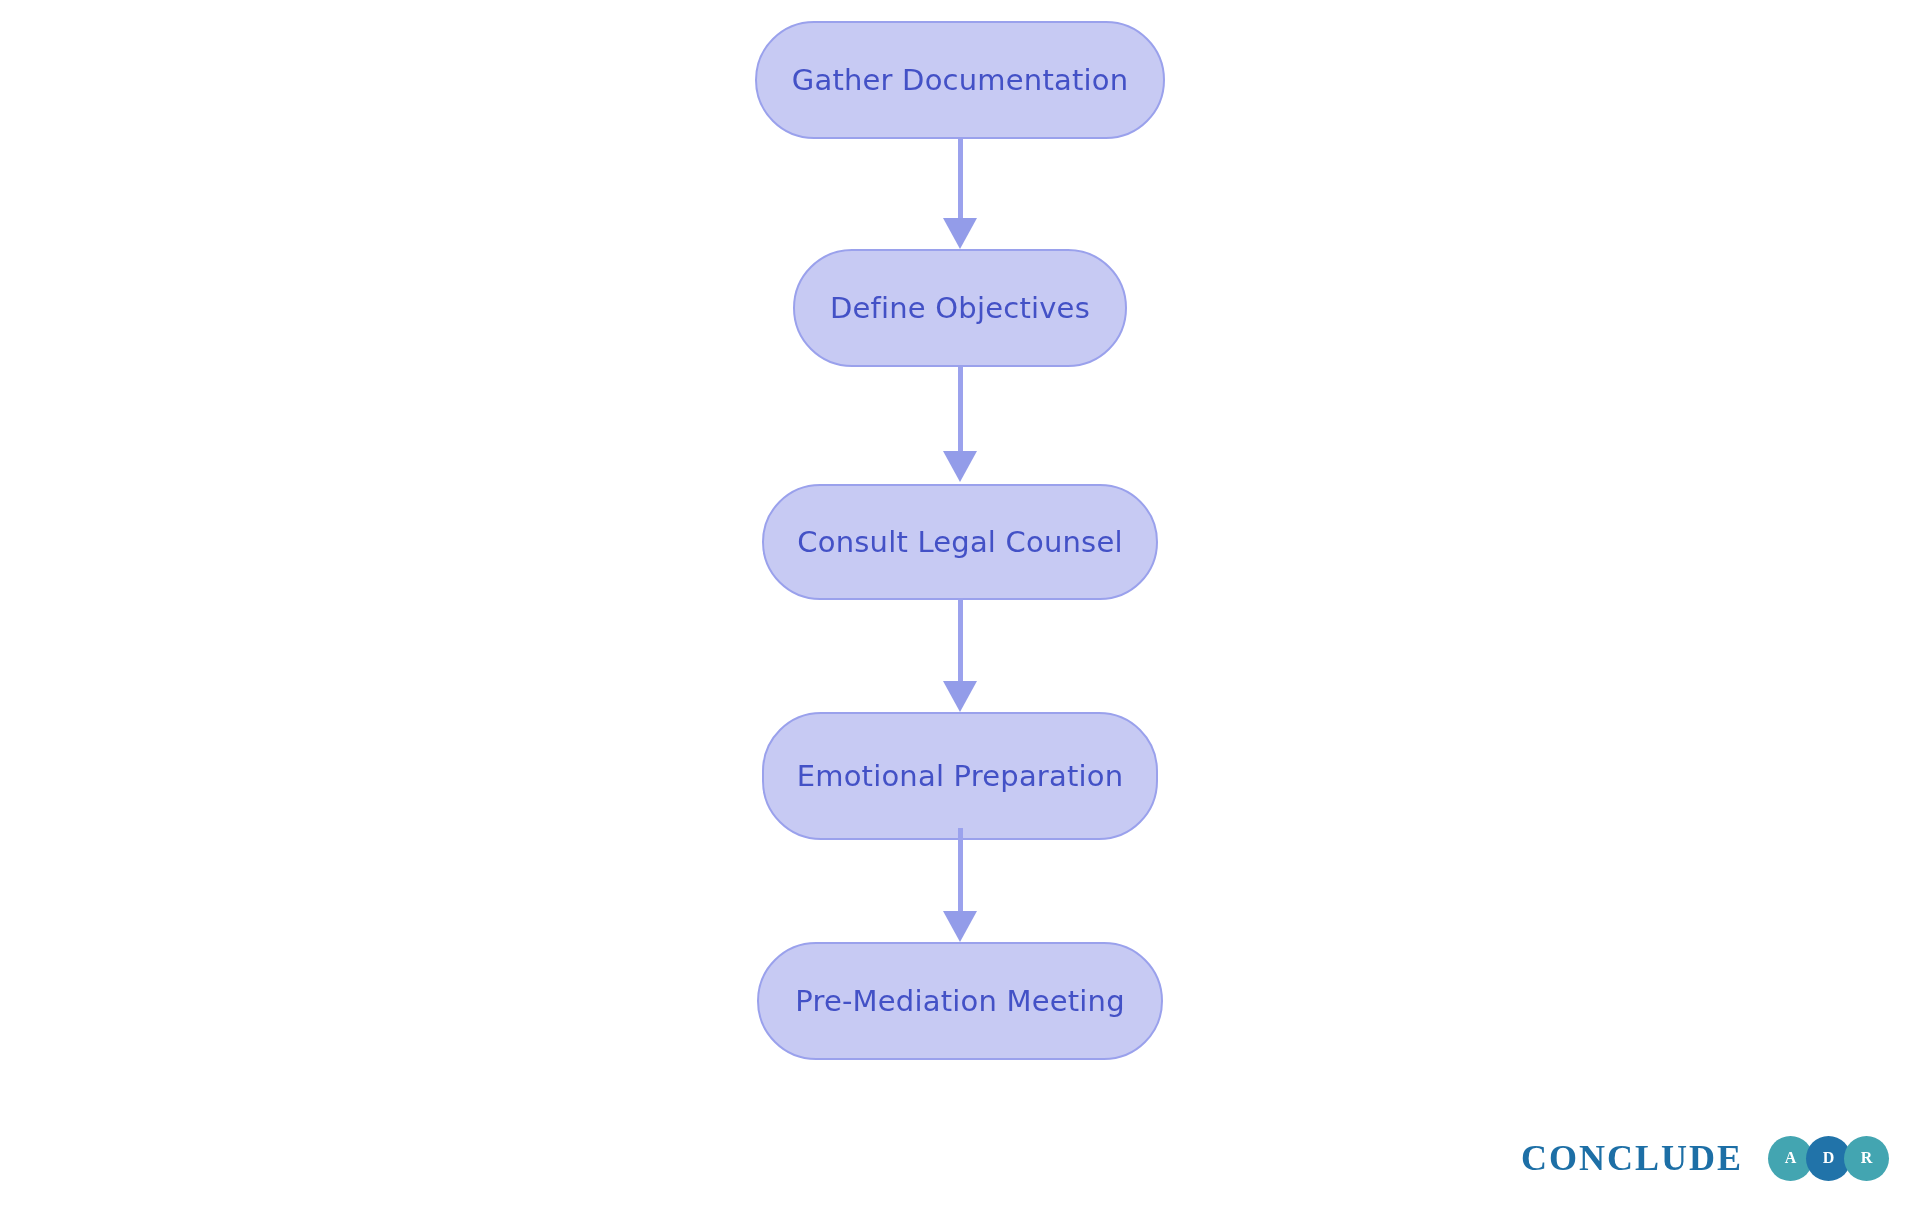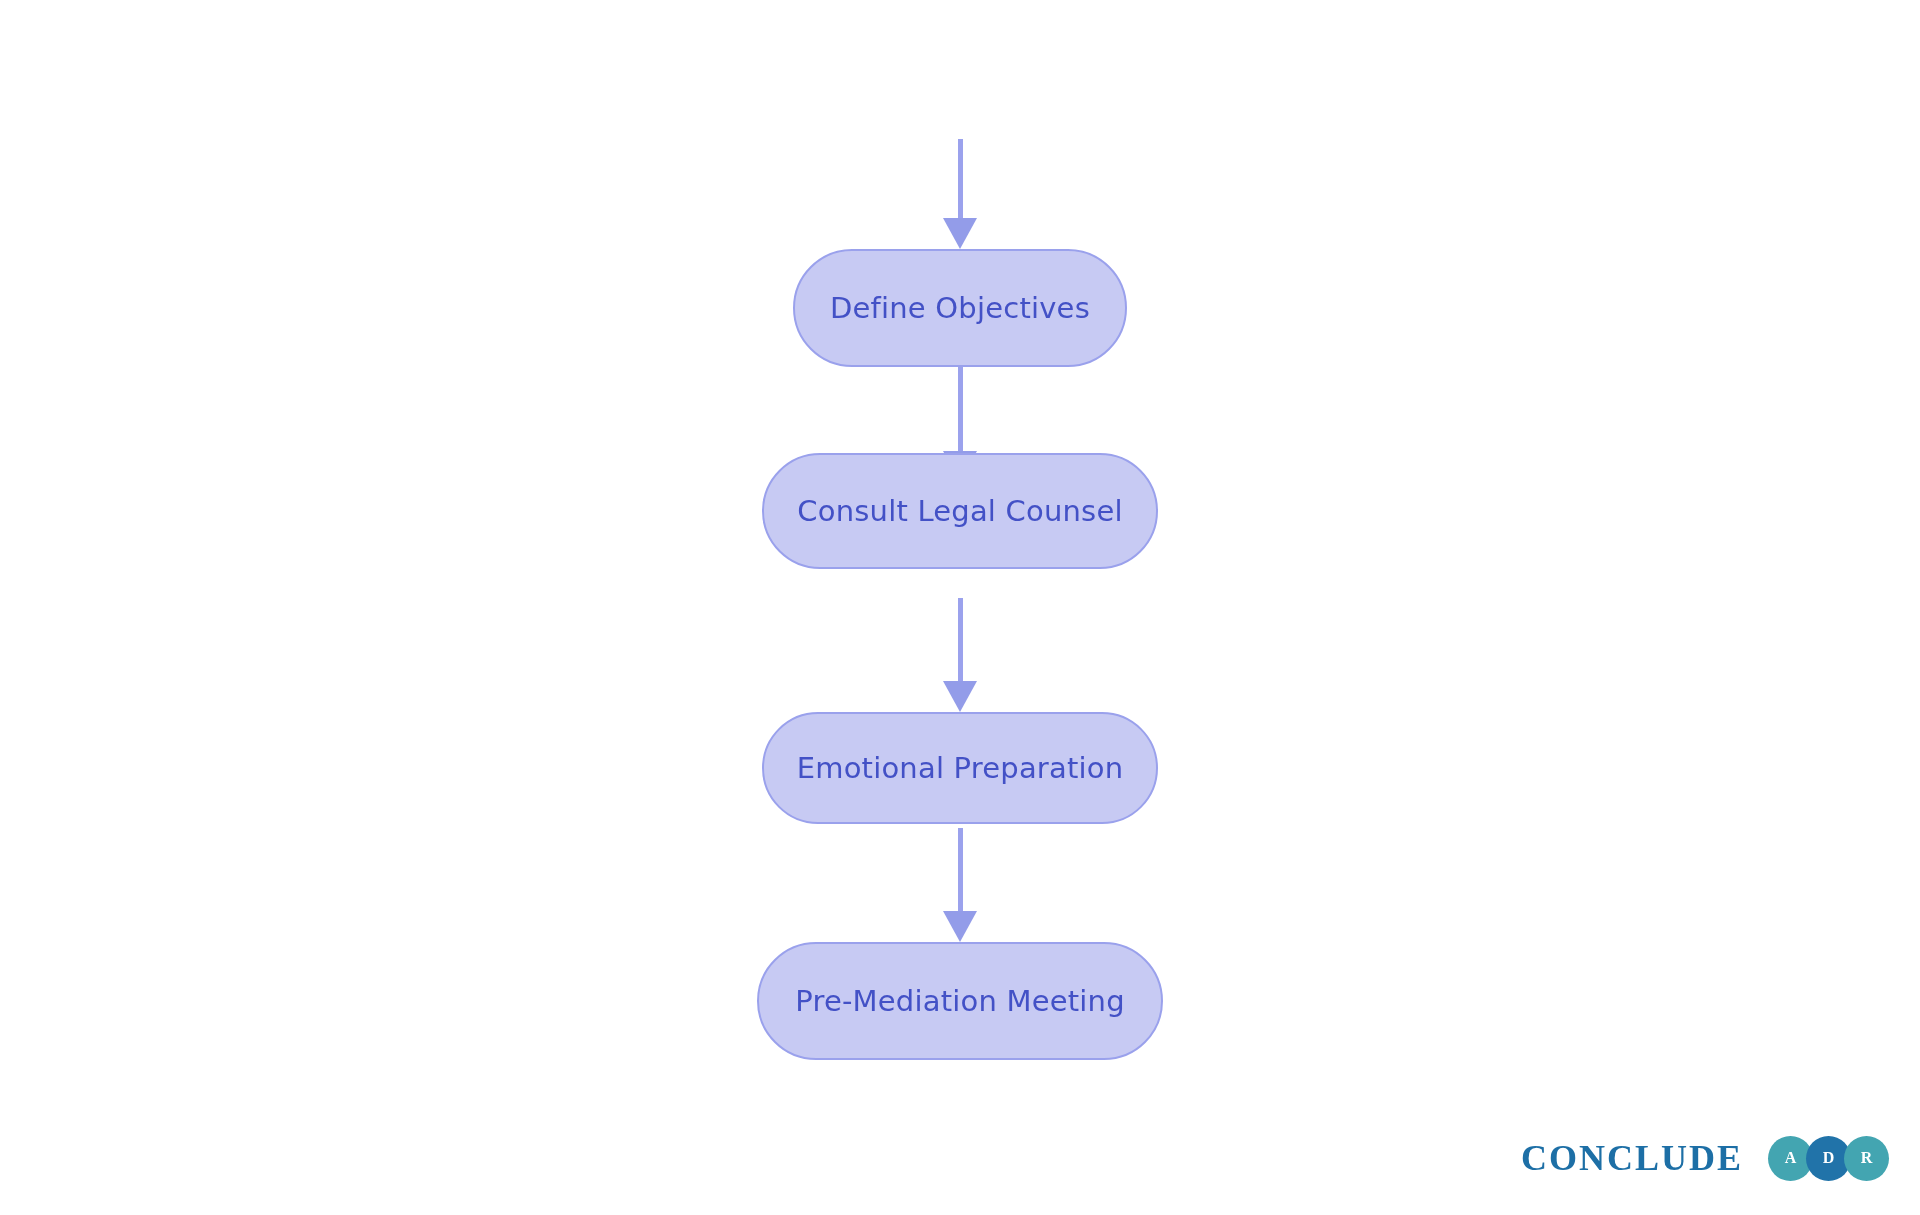--- a/index.html
+++ b/index.html
@@ -32,22 +32,22 @@
   }
   .flow-node .node-label {
     color: #4351c6;
     font-size: 29px;
     letter-spacing: 0.2px;
     white-space: nowrap;
     padding: 0 40px;
   }
   #node-0 { top: 21px;  width: 410px; }
   #node-1 { top: 249px; width: 334px; text-align: right; }
-  #node-2 { top: 453px; width: 396px; height: 116px; }
-  #node-3 { top: 712px; width: 396px; height: 112px; }
+  #node-2 { top: 484px; width: 396px; height: 116px; }
+  #node-3 { top: 712px; width: 396px; height: 128px; }
   #node-4 { top: 942px; width: 406px; }
 
   
   .arrow-line {
     position: absolute;
     left: 958px;
     width: 5px;
     background: #9ba2ed;
   }
   .arrow-head {
@@ -104,20 +104,23 @@
   .logo-badge + .logo-badge { margin-left: -7px; }
   #badge-0 { background: #43a5b1; z-index: 1; }
   #badge-1 { background: #2173a9; z-index: 2; }
   #badge-2 { background: #43a5b1; z-index: 3; }
 </style>
 </head>
 <body>
 
 <div id="canvas">
 
+  <div class="flow-node" id="node-0">
+    <span class="node-label">Gather Documentation</span>
+  </div>
 
   <div class="arrow-line" id="arrow-line-0"></div>
   <div class="arrow-head" id="arrow-head-0"></div>
 
   <div class="flow-node" id="node-1">
     <span class="node-label">Define Objectives</span>
   </div>
 
   <div class="arrow-line" id="arrow-line-1"></div>
   <div class="arrow-head" id="arrow-head-1"></div>

